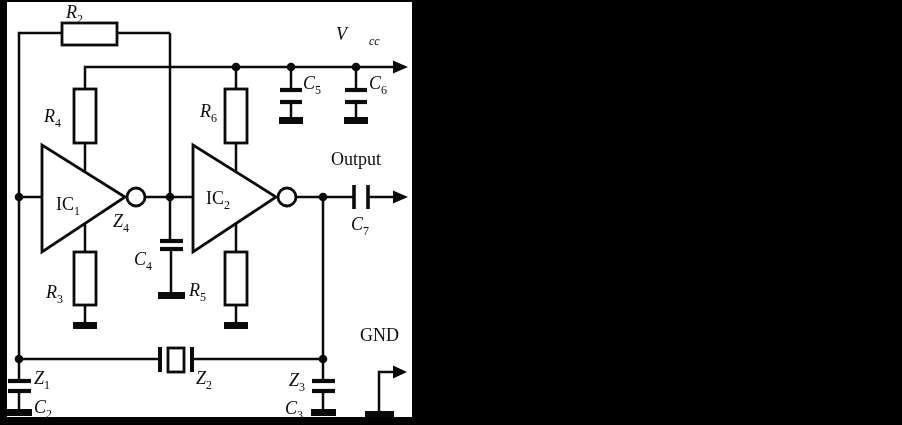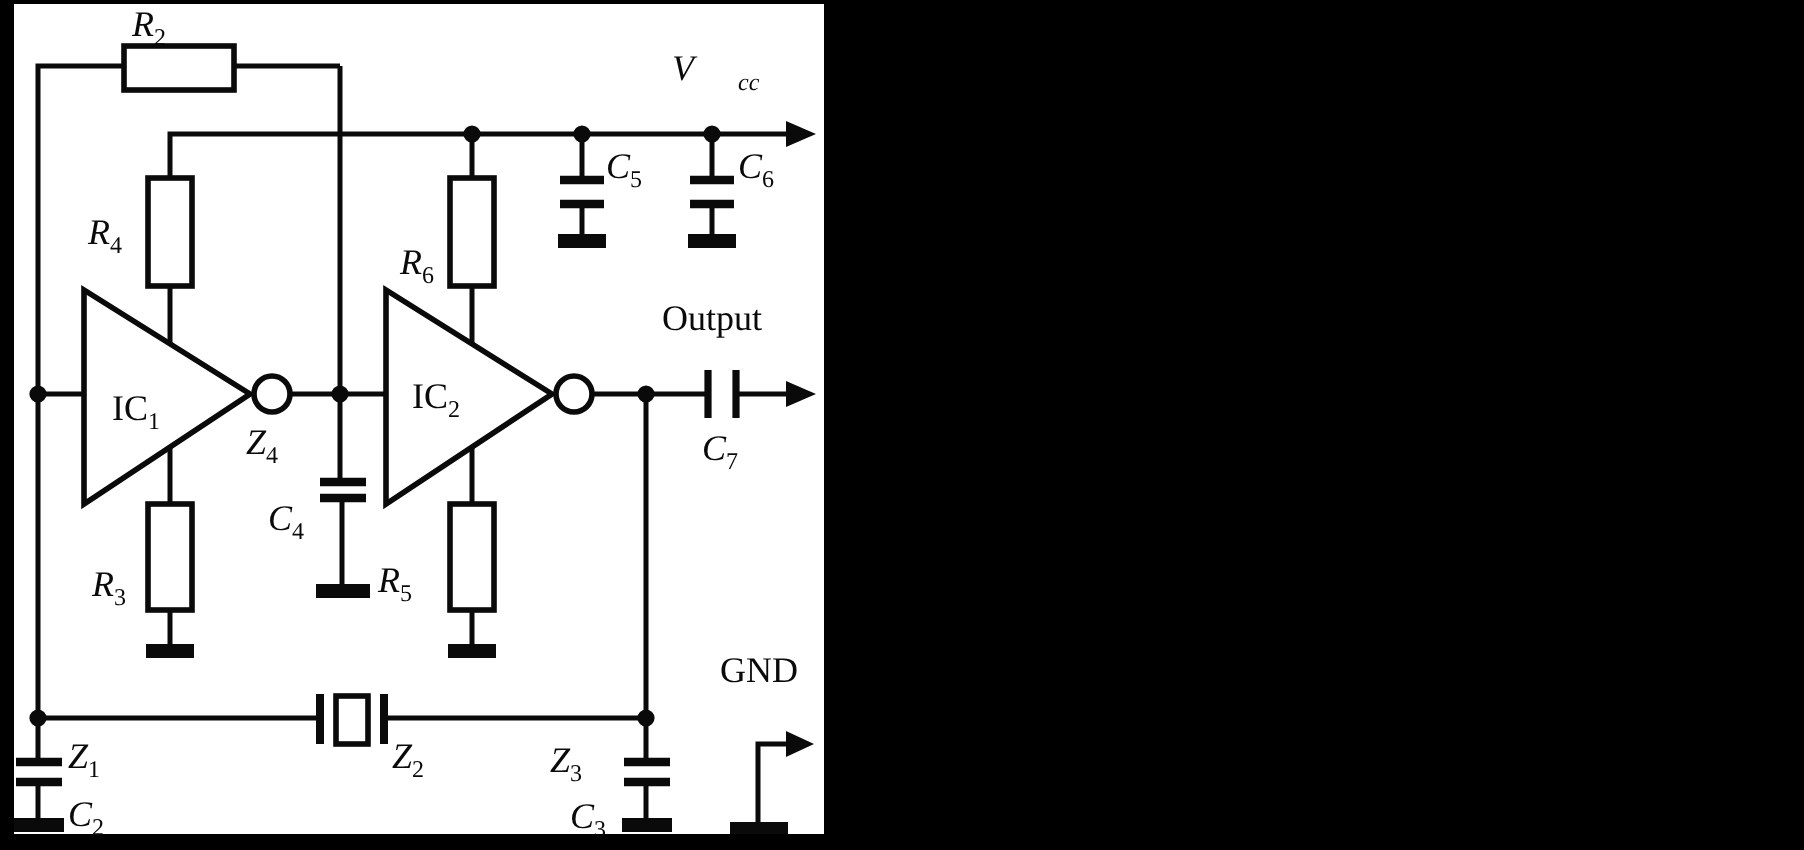--- a/index.html
+++ b/index.html
@@ -159,29 +159,29 @@
       <circle class="dot" cx="19" cy="359" r="4.3"></circle>
       <circle class="dot" cx="323" cy="359" r="4.3"></circle>
     </g>
   </svg>
 
   <div class="lbl it" style="left:66px;top:3px"><span>R</span><sub>2</sub></div>
   <div class="lbl it" style="left:336px;top:25px"><span>V</span><sub class="itsub">cc</sub></div>
   <div class="lbl it" style="left:303px;top:74px"><span>C</span><sub>5</sub></div>
   <div class="lbl it" style="left:369px;top:74px"><span>C</span><sub>6</sub></div>
   <div class="lbl it" style="left:44px;top:107px"><span>R</span><sub>4</sub></div>
-  <div class="lbl it" style="left:200px;top:122px"><span>R</span><sub>6</sub></div>
+  <div class="lbl it" style="left:200px;top:102px"><span>R</span><sub>6</sub></div>
   <div class="lbl" style="left:56px;top:195px"><span>IC</span><sub>1</sub></div>
   <div class="lbl" style="left:206px;top:189px"><span>IC</span><sub>2</sub></div>
   <div class="lbl" style="left:331px;top:150px"><span>Output</span></div>
   <div class="lbl it" style="left:351px;top:215px"><span>C</span><sub>7</sub></div>
-  <div class="lbl it" style="left:123px;top:212px"><span>Z</span><sub>4</sub></div>
+  <div class="lbl it" style="left:113px;top:212px"><span>Z</span><sub>4</sub></div>
   <div class="lbl it" style="left:134px;top:250px"><span>C</span><sub>4</sub></div>
   <div class="lbl it" style="left:46px;top:283px"><span>R</span><sub>3</sub></div>
   <div class="lbl it" style="left:189px;top:281px"><span>R</span><sub>5</sub></div>
   <div class="lbl" style="left:360px;top:326px"><span>GND</span></div>
   <div class="lbl it" style="left:34px;top:369px"><span>Z</span><sub>1</sub></div>
   <div class="lbl it" style="left:34px;top:398px"><span>C</span><sub>2</sub></div>
   <div class="lbl it" style="left:196px;top:369px"><span>Z</span><sub>2</sub></div>
-  <div class="lbl it" style="left:275px;top:371px"><span>Z</span><sub>3</sub></div>
+  <div class="lbl it" style="left:289px;top:371px"><span>Z</span><sub>3</sub></div>
   <div class="lbl it" style="left:285px;top:399px"><span>C</span><sub>3</sub></div>
 
 </div>
 
 </body></html>

